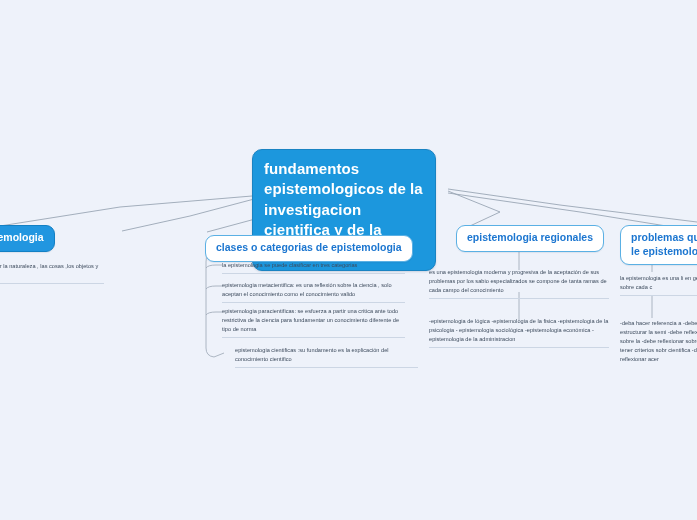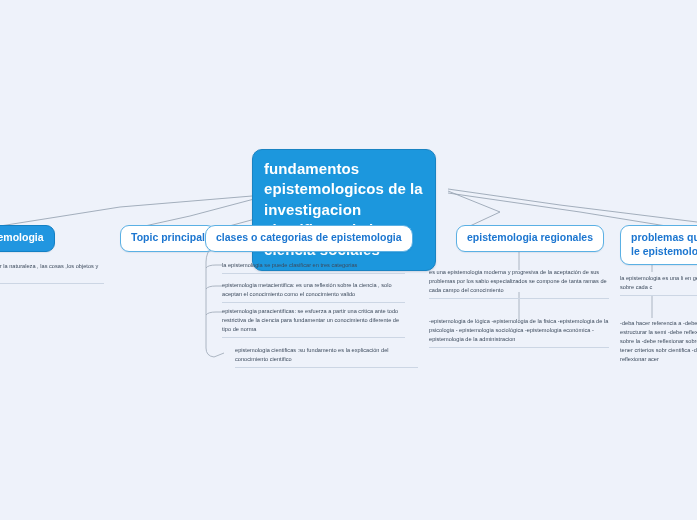--- a/index.html
+++ b/index.html
@@ -127,25 +127,22 @@
 
   <div class="root-node">
     <span>fundamentos epistemologicos de la investigacion cientifica y de la ciencia sociales</span>
   </div>
 
   <div class="branch-node selected" style="left:-38px; top:225px;">
     <span>epistemologia</span>
   </div>
   <div class="subitem" style="left:-46px; top:262px; width:150px;">se trata de explicar la naturaleza , las cosas ,los objetos y los limites del</div>
 
-  <div class="branch-node" style="left:120px; top:225px;">
-    <span>Topic principal</span>
-  </div>
 
-  <div class="branch-node" style="left:205px; top:225px;border-radius:10px;">
+  <div class="branch-node" style="left:205px; top:235px;">
     <span>clases o categorias de epistemologia</span>
   </div>
   <div class="subitem" style="left:222px; top:261px; width:183px;">la epistemologia se puede clasificar en tres  categorias</div>
   <div class="subitem" style="left:222px; top:281px; width:183px;">epistemologia metacientifica: es una reflexión sobre la ciencia , solo aceptan el conocimiento como el conocimiento valido</div>
   <div class="subitem" style="left:222px; top:307px; width:183px;">epistemologia paracientificas: se esfuerza a partir una critica ante todo restrictiva de la ciencia para fundamentar un conocimiento diferente de tipo de norma</div>
   <div class="subitem" style="left:235px; top:346px; width:183px;">epistemologia cientificas :su fundamento es la explicación del conocimiento cientifico</div>
 
   <div class="branch-node" style="left:456px; top:225px;">
     <span>epistemologia  regionales</span>
   </div>

